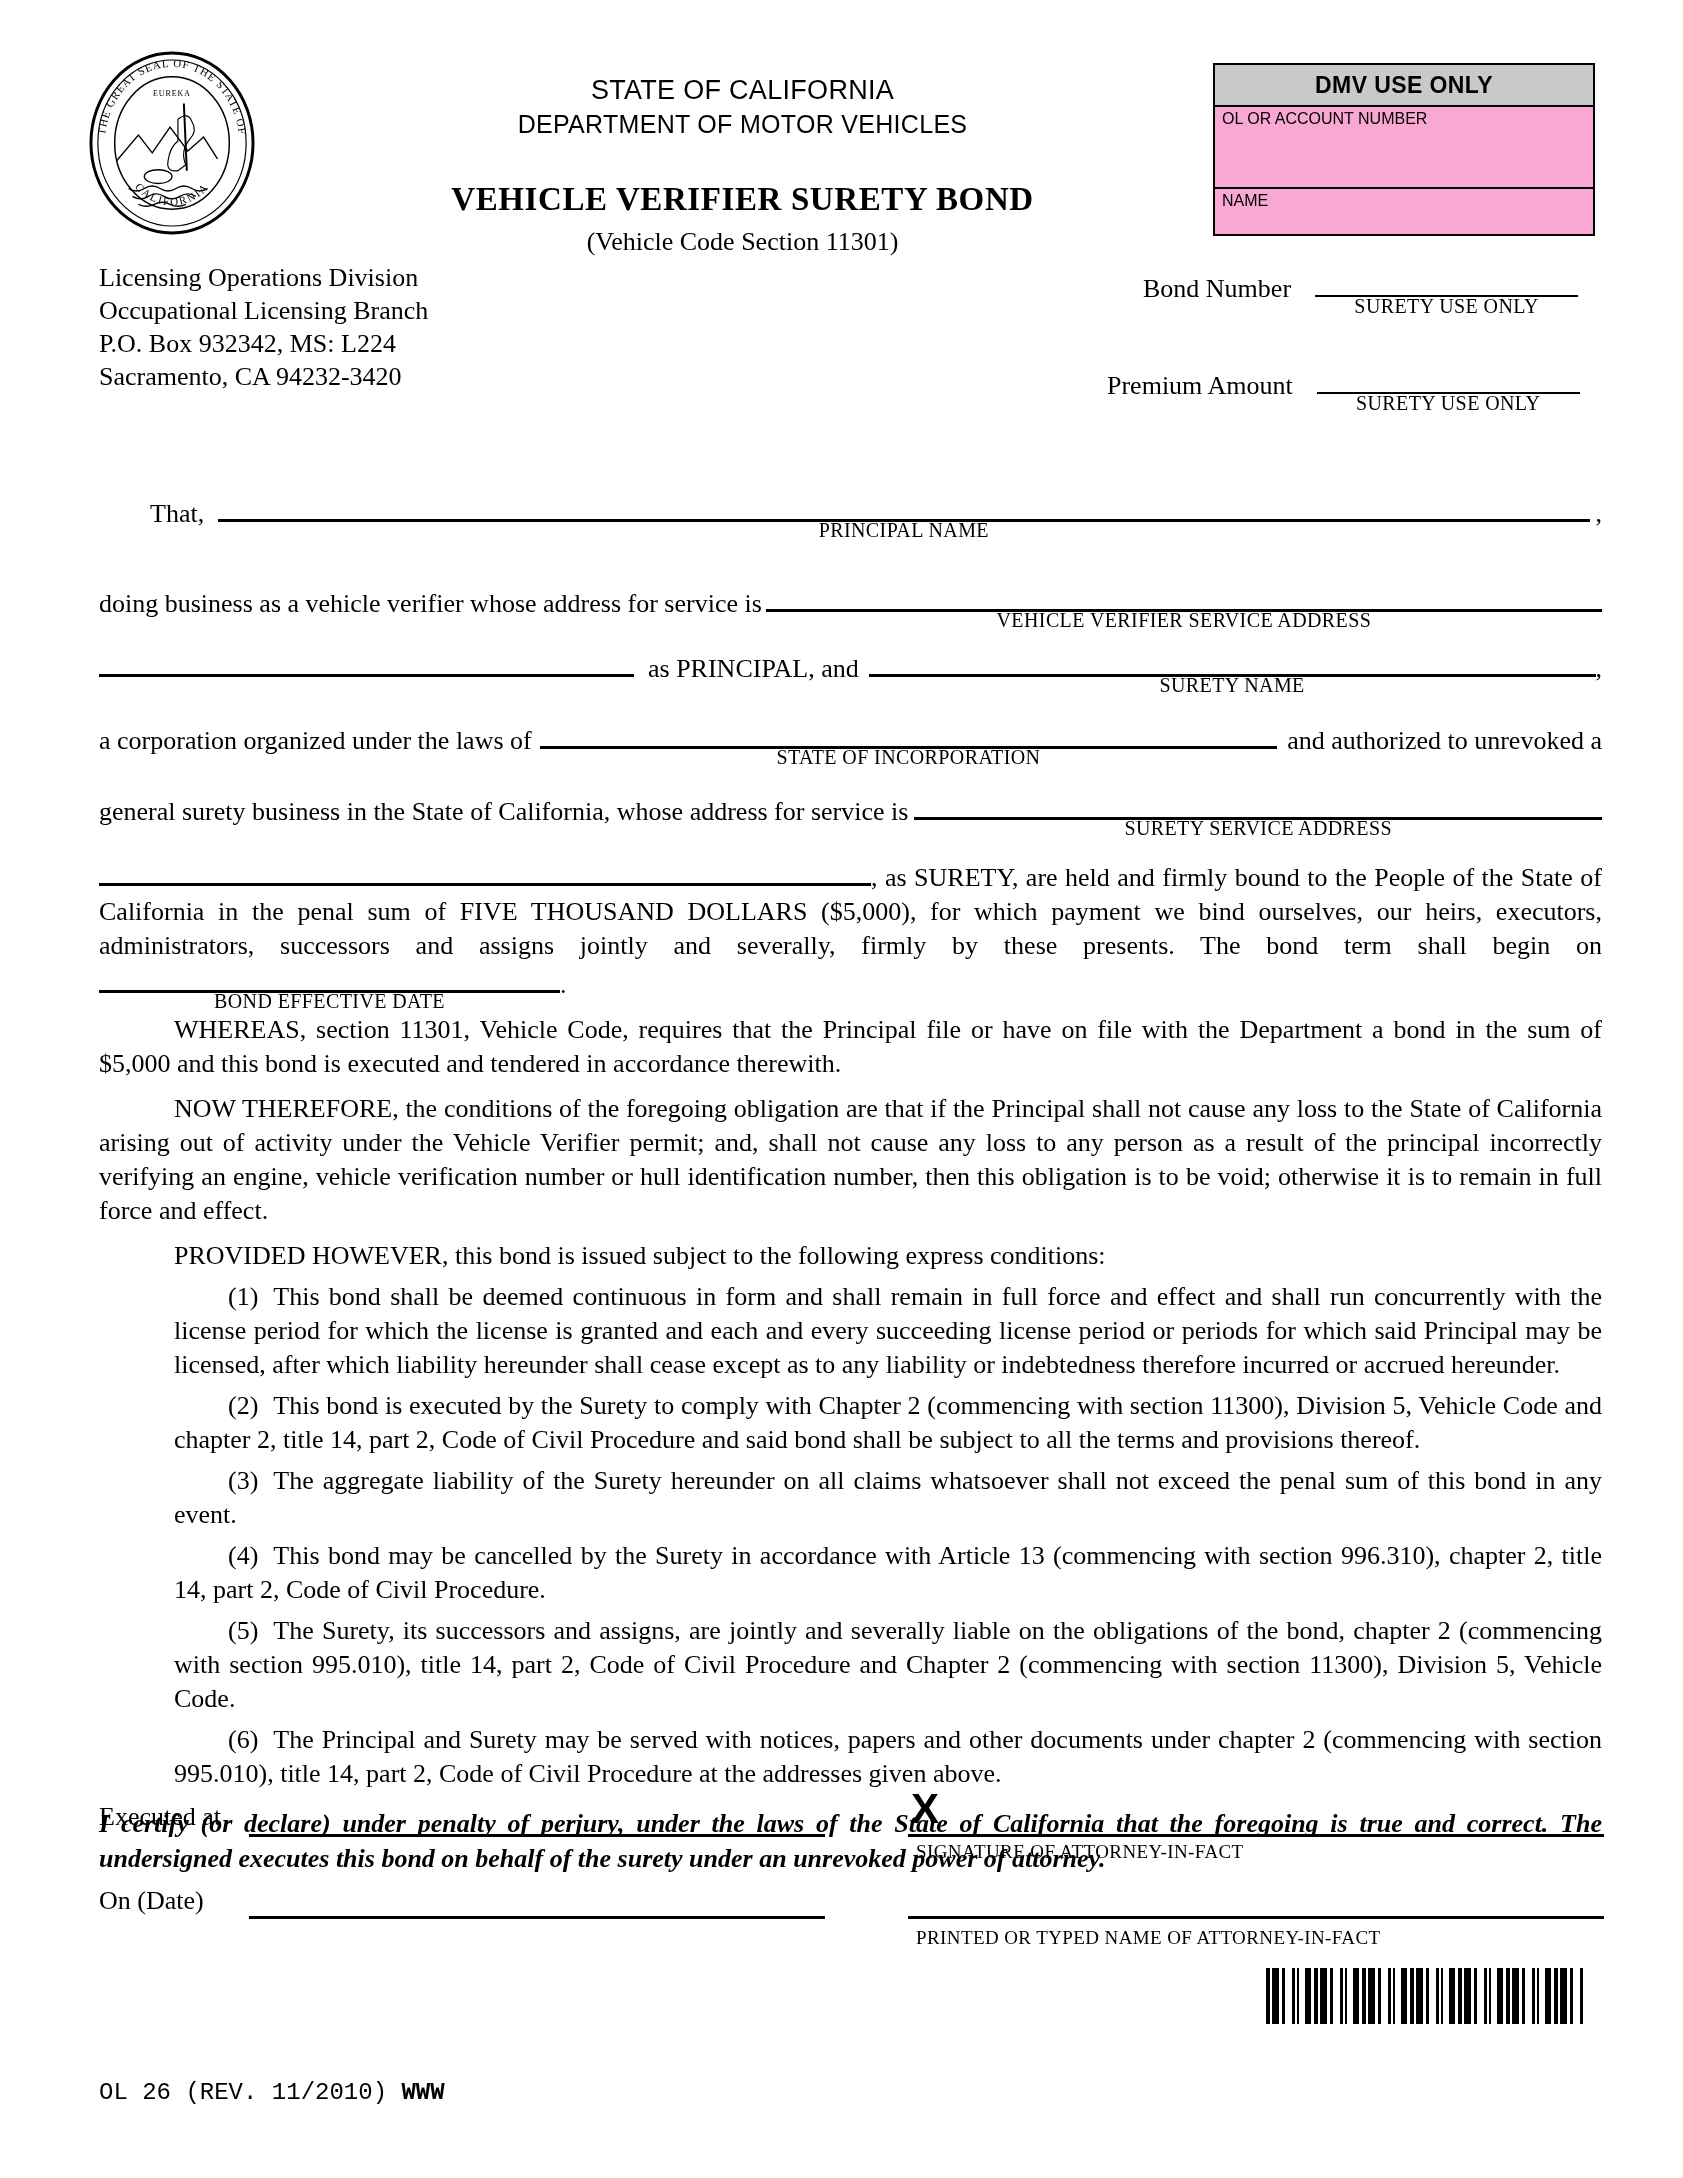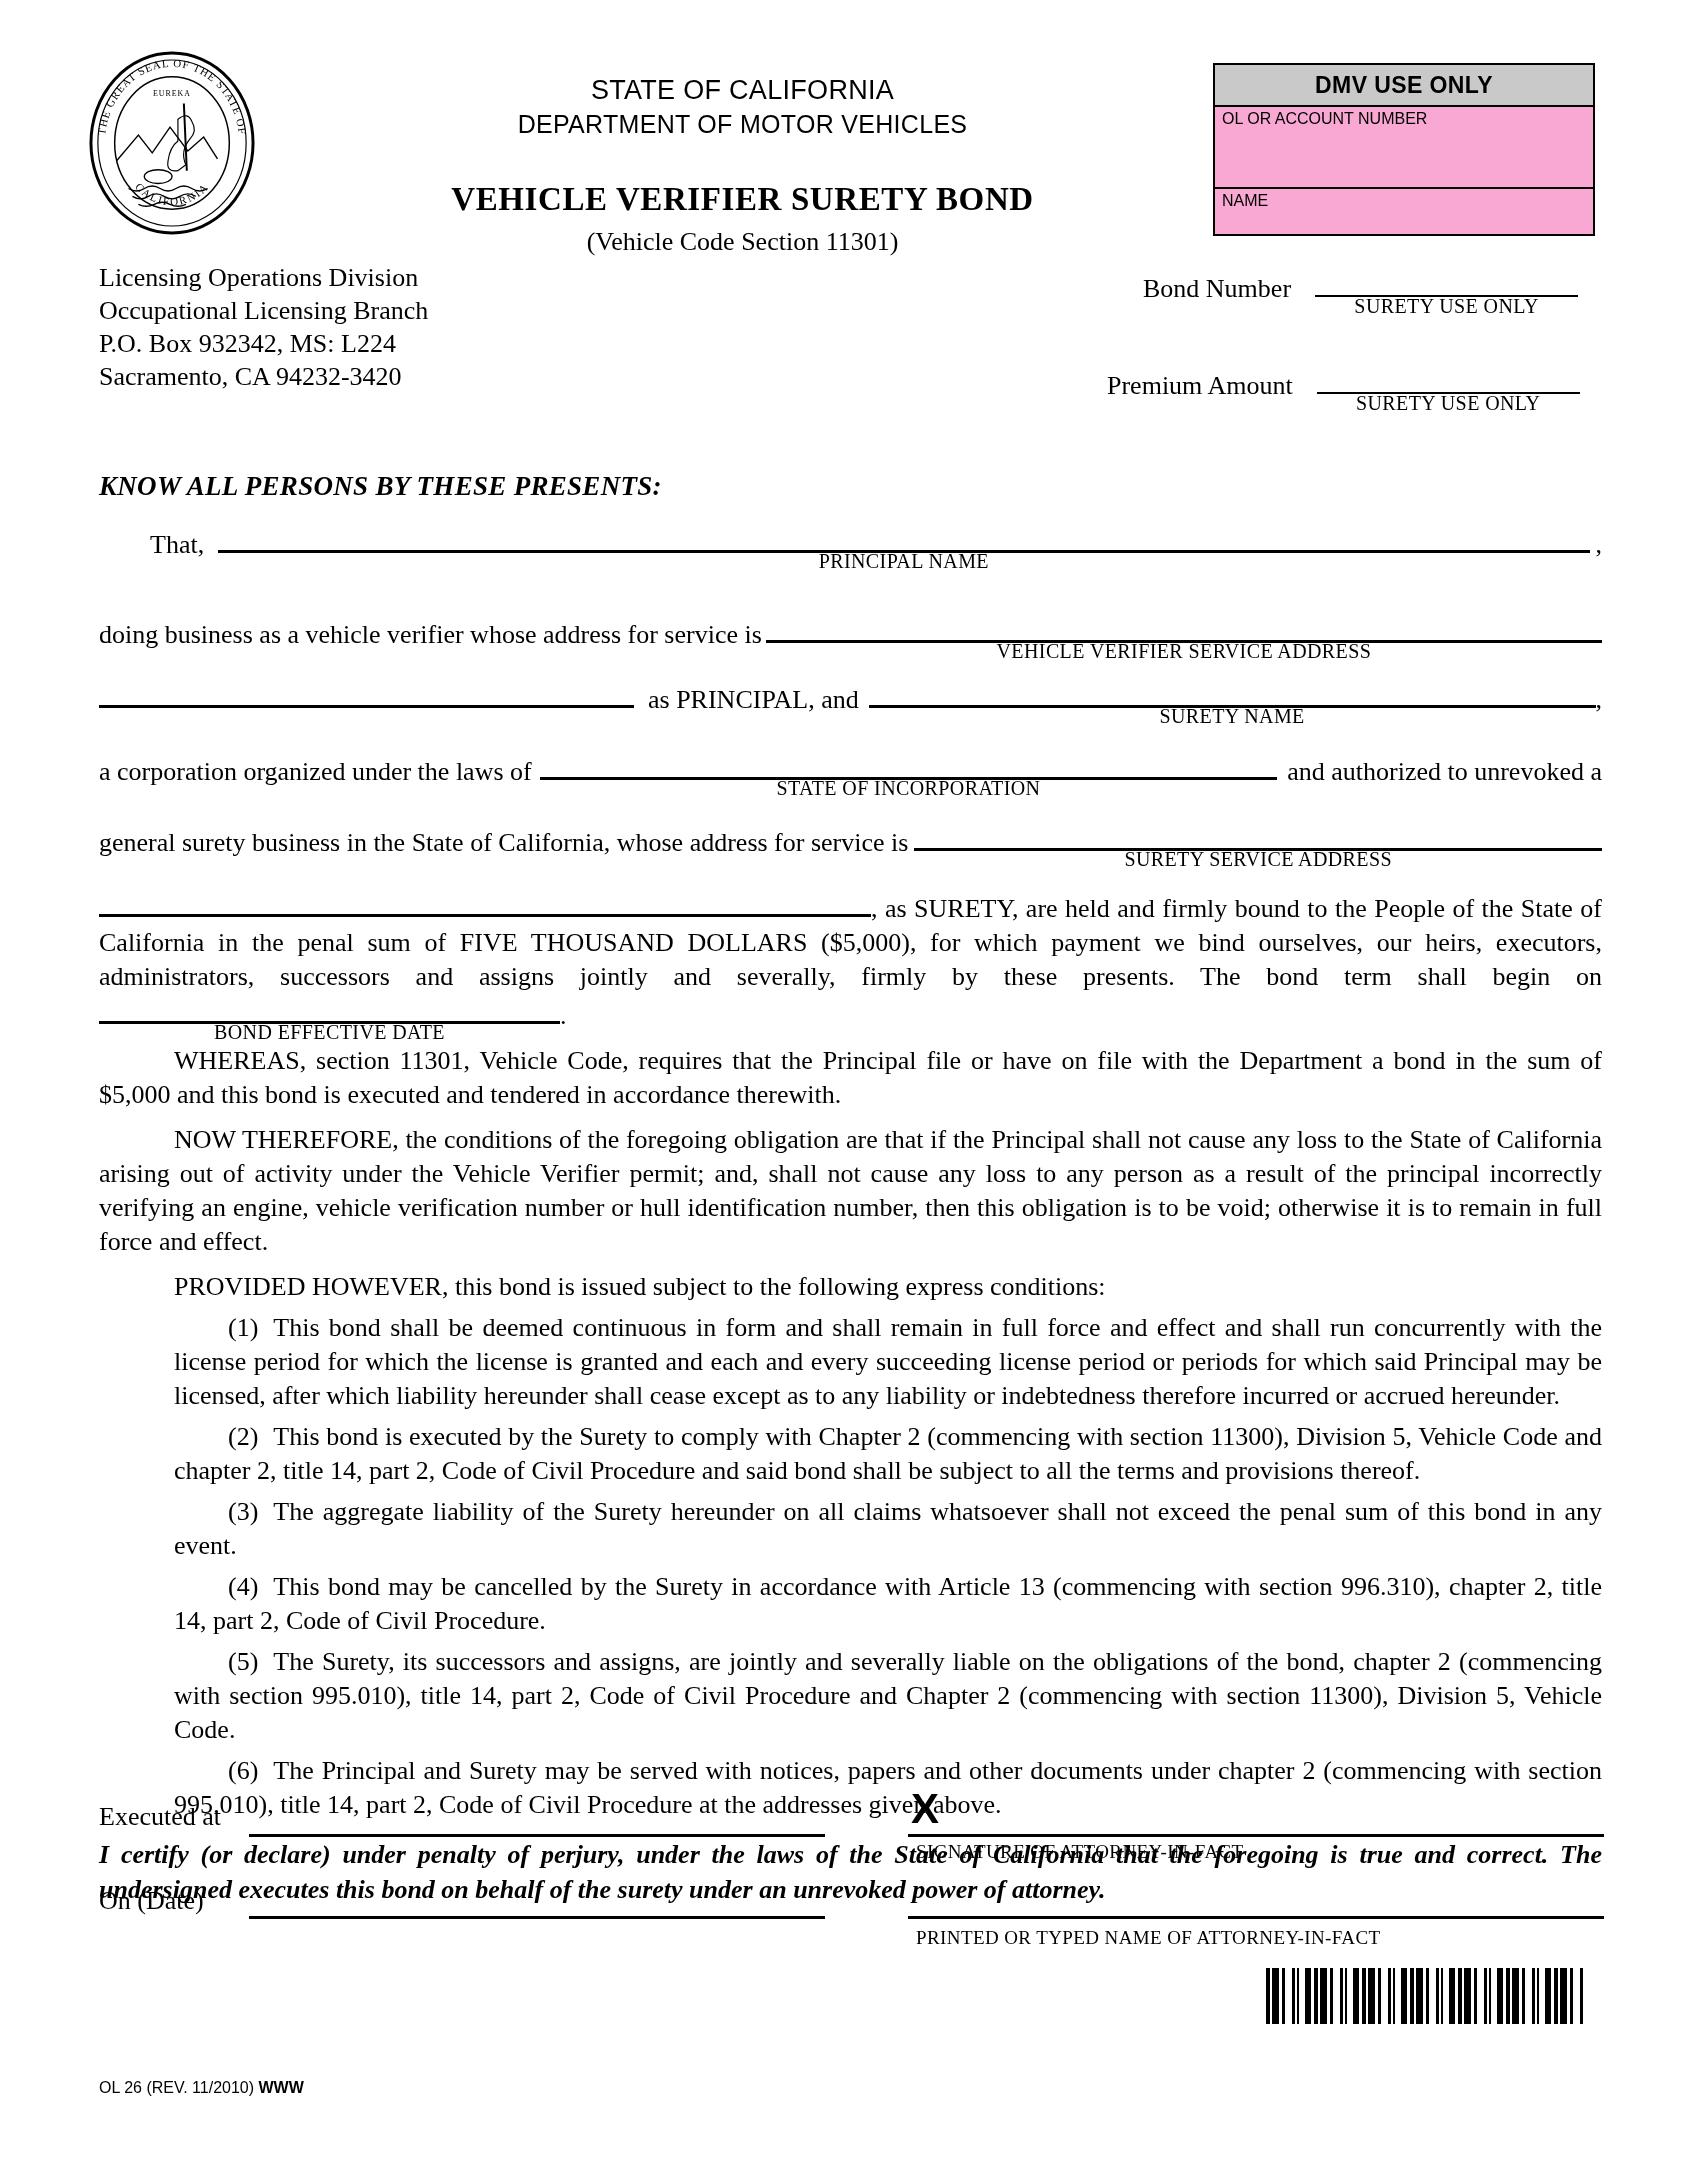--- a/index.html
+++ b/index.html
@@ -65,21 +65,21 @@
   .xline { position:absolute; border-bottom:3px solid #000; }
   .xcap { position:absolute; font-size:19px; letter-spacing:0.4px; white-space:nowrap; }
   .sig-x { position:absolute; left:911px; top:1786px; font-family:"Liberation Sans","DejaVu Sans",sans-serif;
            font-weight:bold; font-size:42px; line-height:46px; }
   .barcode { position:absolute; left:1266px; top:1968px; width:317px; height:56px;
     background:repeating-linear-gradient(90deg,
       #000 0 4px, #fff 4px 6px, #000 6px 13px, #fff 13px 16px,
       #000 16px 19px, #fff 19px 26px, #000 26px 29px, #fff 29px 31px,
       #000 31px 33px, #fff 33px 39px, #000 39px 45px, #fff 45px 48px); }
   .footer { position:absolute; left:99px; top:2079px;
-    font-family:Liberation Sans, sans-serif; font-size:16px;text-align:right; }
+    font-family:Liberation Mono, monospace; font-size:24px;text-align:right; }
   .footer b { font-weight:bold; }
   .seal text { font-family:"Liberation Serif","DejaVu Serif",serif; }
 </style>
 </head>
 <body>
 
 <div class="page">
 
   <svg class="seal" viewBox="0 0 172 188">
     <ellipse cx="86" cy="94" rx="82" ry="91" fill="none" stroke="#000" stroke-width="3"></ellipse>
@@ -143,21 +143,20 @@
   <div class="srow prem">
     <span>Premium Amount</span>
     <span class="blank">
       <span class="val"></span>
       <span class="cap">SURETY USE ONLY</span>
     </span>
   </div>
 
   <div class="body">
 
-    <div class="opening">KNOW ALL PERSONS BY THESE PRESENTS:</div>
 
     <div class="fillrow row-that">
       <span class="lead">That,</span>
       <span class="blank grow">
         <span class="val"></span>
         <span class="cap">PRINCIPAL NAME</span>
       </span>
       <span>,</span>
     </div>
 

